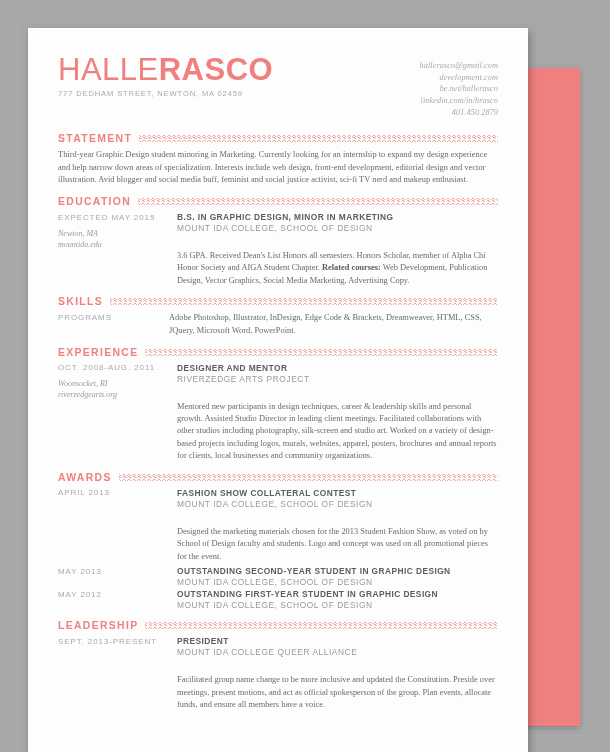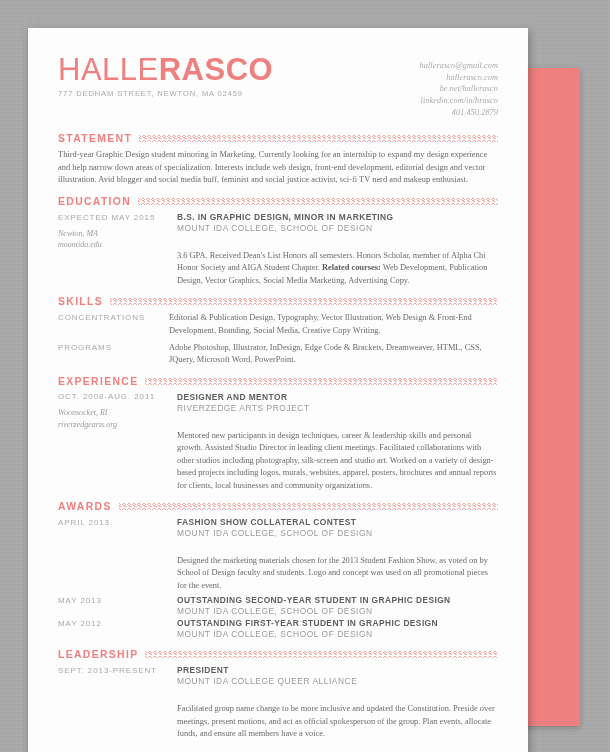--- a/index.html
+++ b/index.html
@@ -208,21 +208,21 @@
 <div id="resume-page">
   <div id="page-inner">
 
     <div class="header">
       <div class="name-block">
         <div class="name"><span class="first">HALLE</span><span class="last">RASCO</span></div>
         <div class="address">777 DEDHAM STREET, NEWTON, MA 02459</div>
       </div>
       <div class="contact">
         <div>hallerasco@gmail.com</div>
-        <div>hallerasco.com</div>
+        <div>development.com</div>
         <div>be.net/hallerasco</div>
         <div>linkedin.com/in/hrasco</div>
         <div>401.450.2879</div>
       </div>
     </div>
 
     <div class="section">
       <div class="section-head">
         <span class="section-title">STATEMENT</span>
         <span class="rule"></span>
@@ -250,24 +250,20 @@
         </div>
       </div>
     </div>
 
     <div class="section">
       <div class="section-head">
         <span class="section-title">SKILLS</span>
         <span class="rule"></span>
       </div>
       <div class="skill-row">
-        <div class="skill-label">CONCENTRATIONS</div>
-        <div class="skill-value">Editorial &amp; Publication Design, Typography, Vector Illustration, Web Design &amp; Front-End Development, Branding, Social Media, Creative Copy Writing.</div>
-      </div>
-      <div class="skill-row">
         <div class="skill-label">PROGRAMS</div>
         <div class="skill-value">Adobe Photoshop, Illustrator, InDesign, Edge Code &amp; Brackets, Dreamweaver, HTML, CSS, JQuery, Microsoft Word, PowerPoint.</div>
       </div>
     </div>
 
     <div class="section">
       <div class="section-head">
         <span class="section-title">EXPERIENCE</span>
         <span class="rule"></span>
       </div>

